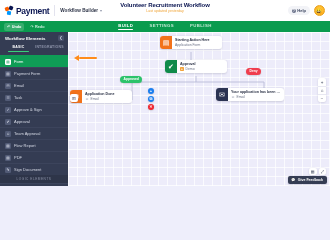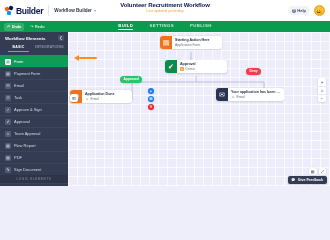--- a/index.html
+++ b/index.html
@@ -197,21 +197,21 @@
 
 <div id="app">
 
   <div class="topbar">
     <div class="brand">
       <span class="brand-mark">
         <i class="bm1"></i>
           <i class="bm2"></i>
           <i class="bm3"></i>
       </span>
-      <span class="brand-name">Builder</span>
+      <span class="brand-name">Payment</span>
     </div>
     <span class="divider-v"></span>
     <span class="wb-chip">
       <span>Workflow Builder</span>
       <span class="wb-caret"></span>
     </span>
 
     <div class="title-wrap">
       <div class="doc-title">Volunteer Recruitment Workflow</div>
       <div class="doc-sub">Last updated yesterday</div>

